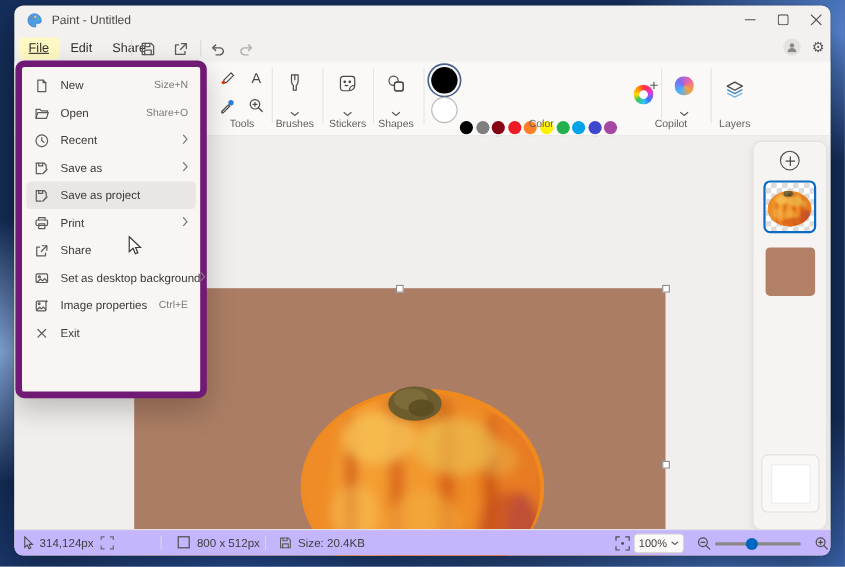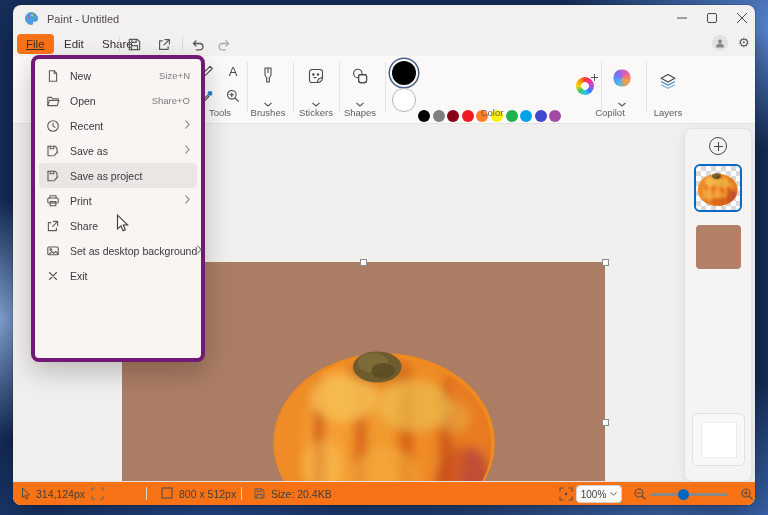--- a/index.html
+++ b/index.html
@@ -23,21 +23,21 @@
   
   .titlebar { position:absolute; left:0; top:0; width:100%; height:27px; }
   .app-logo { position:absolute; left:11px; top:6px; width:15px; height:15px; }
   .app-title { position:absolute; left:34px; top:8px; font-size:11px; color:#4d4b49; }
   .win-btn { position:absolute; top:0; width:30px; height:26px; display:flex; align-items:center; justify-content:center; }
   .win-btn svg { display:block; }
   
   .menubar { position:absolute; left:0; top:27px; width:100%; height:24px; }
   .mb-item { position:absolute; top:2px; height:20px; padding:0 9px; display:flex; align-items:center;
              font-size:11.5px; color:#333130; border-radius:4px; }
-  .mb-item.active { background:#f97316;text-decoration:underline; }
+  .mb-item.active { background:#fef9c3;text-decoration:underline; }
   .mb-sep { position:absolute; top:4px; width:1px; height:15px; background:#dcdad8; }
   .mb-icon { position:absolute; top:3px; width:20px; height:18px; display:flex; align-items:center; justify-content:center; }
   .avatar { position:absolute; top:3px; width:16px; height:16px; border-radius:50%; background:#e4e2e0;
             display:flex; align-items:center; justify-content:center; }
   .gear { position:absolute; top:3px; font-size:13px; color:#5b5957; line-height:16px; }
   
   .toolbar { position:absolute; left:0; top:51px; width:100%; height:68px; background:#faf9f8; border-bottom:1px solid #e6e4e2; }
   .tb-divider { position:absolute; top:6px; width:1px; height:50px; background:#e6e4e2; }
   .tb-label { position:absolute; top:51px; font-size:9.5px; color:#605e5c; text-align:center; transform:translateX(-50%); white-space:nowrap; }
   .tb-ic { position:absolute; transform:translate(-50%,-50%); display:flex; align-items:center; justify-content:center; }
@@ -70,32 +70,32 @@
     overflow:hidden; display:flex; align-items:center; justify-content:center; }
   .checker { background-image:
       linear-gradient(45deg,#d9d9d9 25%,transparent 25%,transparent 75%,#d9d9d9 75%),
       linear-gradient(45deg,#d9d9d9 25%,transparent 25%,transparent 75%,#d9d9d9 75%);
       background-size:10px 10px; background-position:0 0,5px 5px; background-color:#fff; }
   .layer2 { position:absolute; left:11px; top:96px; width:45px; height:44px; border-radius:4px; }
   .bg-thumb-box { position:absolute; left:7px; top:284px; width:53px; height:53px; background:#f9f8f7;
     border:1px solid #e2e0de; border-radius:6px; display:flex; align-items:center; justify-content:center; }
   .bg-thumb { width:36px; height:36px; background:#fff; border:1px solid #ececec; }
   
-  .statusbar { position:absolute; left:0; top:476px; width:100%; height:24px; background:#f97316; border-top:1px solid #e6e4e2;
+  .statusbar { position:absolute; left:0; top:476px; width:100%; height:24px; background:#c4b5fd; border-top:1px solid #e6e4e2;
     font-size:10.5px; color:#3f3e3c; }
   .sb-ic { position:absolute; top:5px; }
   .sb-text { position:absolute; top:6px; white-space:nowrap; }
   .sb-sep { position:absolute; top:5px; width:1px; height:13px; background:#dcdad8; }
   .zoom-dd { position:absolute; left:563px; top:3px; width:46px; height:18px; background:#fbfaf9; border:1px solid #d4d2d0;
     border-radius:4px; display:flex; align-items:center; justify-content:center; gap:4px; font-size:10px; }
   .slider-track { position:absolute; left:637px; top:11px; width:78px; height:2.5px; background:#8a8886; border-radius:2px; }
   .slider-thumb { position:absolute; left:-5px; top:-4px; width:11px; height:11px; border-radius:50%; background:#0067c0; }
   
-  .file-menu { position:absolute; left:18px; top:50px; width:174px; height:307px; background:#f8f5f3;
-    border:4px solid #701a75; border-radius:8px; box-shadow:0 10px 26px rgba(0,0,0,.22); z-index:50; padding-top:4px; }
+  .file-menu { position:absolute; left:1px; top:50px; width:174px; height:307px; background:#f8f5f3;
+    border:6px solid #701a75; border-radius:8px; box-shadow:0 10px 26px rgba(0,0,0,.22); z-index:50; padding-top:4px; }
   .mi { height:25px; margin:0 4px; border-radius:4px; display:flex; align-items:center; padding:0 7px; }
   .mi.hl { background:#e9e6e3; }
   .mi-ic { width:14px; height:14px; margin-right:10px; flex:none; display:flex; align-items:center; justify-content:center; }
   .mi-label { flex:1; font-size:10.5px; color:#3a3938; white-space:nowrap; }
   .mi-right { font-size:9.5px; color:#7c7a78; }
   .cursor { position:absolute; left:103px; top:209px; z-index:60; }
   svg.ln { fill:none; stroke:#5d5b58; stroke-width:1.1; stroke-linecap:round; stroke-linejoin:round; }
 </style>
 </head>
 <body>
@@ -543,20 +543,32 @@
           </svg>
         </span>
       <span class="mi-label">Set as desktop background</span>
       <span class="mi-right"><svg width="5" height="9" fill="none" stroke="#7c7a78" stroke-width="1.1">
             <path d="M0.5 0.5L4 4.5 0.5 8.5"></path>
           </svg></span>
     </div>
     <div class="mi">
       <span class="mi-ic">
           <svg class="ln" width="14" height="14" viewBox="0 0 14 14">
+            <rect x="2" y="2.8" width="8.8" height="8.8" rx="1"></rect>
+            <circle cx="4.6" cy="5.2" r=".8"></circle>
+            <path d="M2.8 10.6l2.3-2.3 1.5 1.5 1.7-1.7 2.2 2.2"></path>
+            <path d="M11.4 1.2l.5 1.2 1.2.5-1.2.5-.5 1.2-.5-1.2-1.2-.5 1.2-.5z" fill="#5d5b58" stroke="none"></path>
+          </svg>
+        </span>
+      <span class="mi-label">Image properties</span>
+      <span class="mi-right">Ctrl+E</span>
+    </div>
+    <div class="mi">
+      <span class="mi-ic">
+          <svg class="ln" width="14" height="14" viewBox="0 0 14 14">
             <path d="M3.5 3.5l7 7M10.5 3.5l-7 7"></path>
           </svg>
         </span>
       <span class="mi-label">Exit</span>
     </div>
   </div>
 
   <span class="cursor">
     <svg width="13" height="19" viewBox="0 0 13 19">
         <path d="M1.5 1.2v13.6l3.5-3 2 4.9 2.3-1-2-4.7h4.5z" fill="#fdfdfd" stroke="#3a3a3a" stroke-width="1.1"></path>

